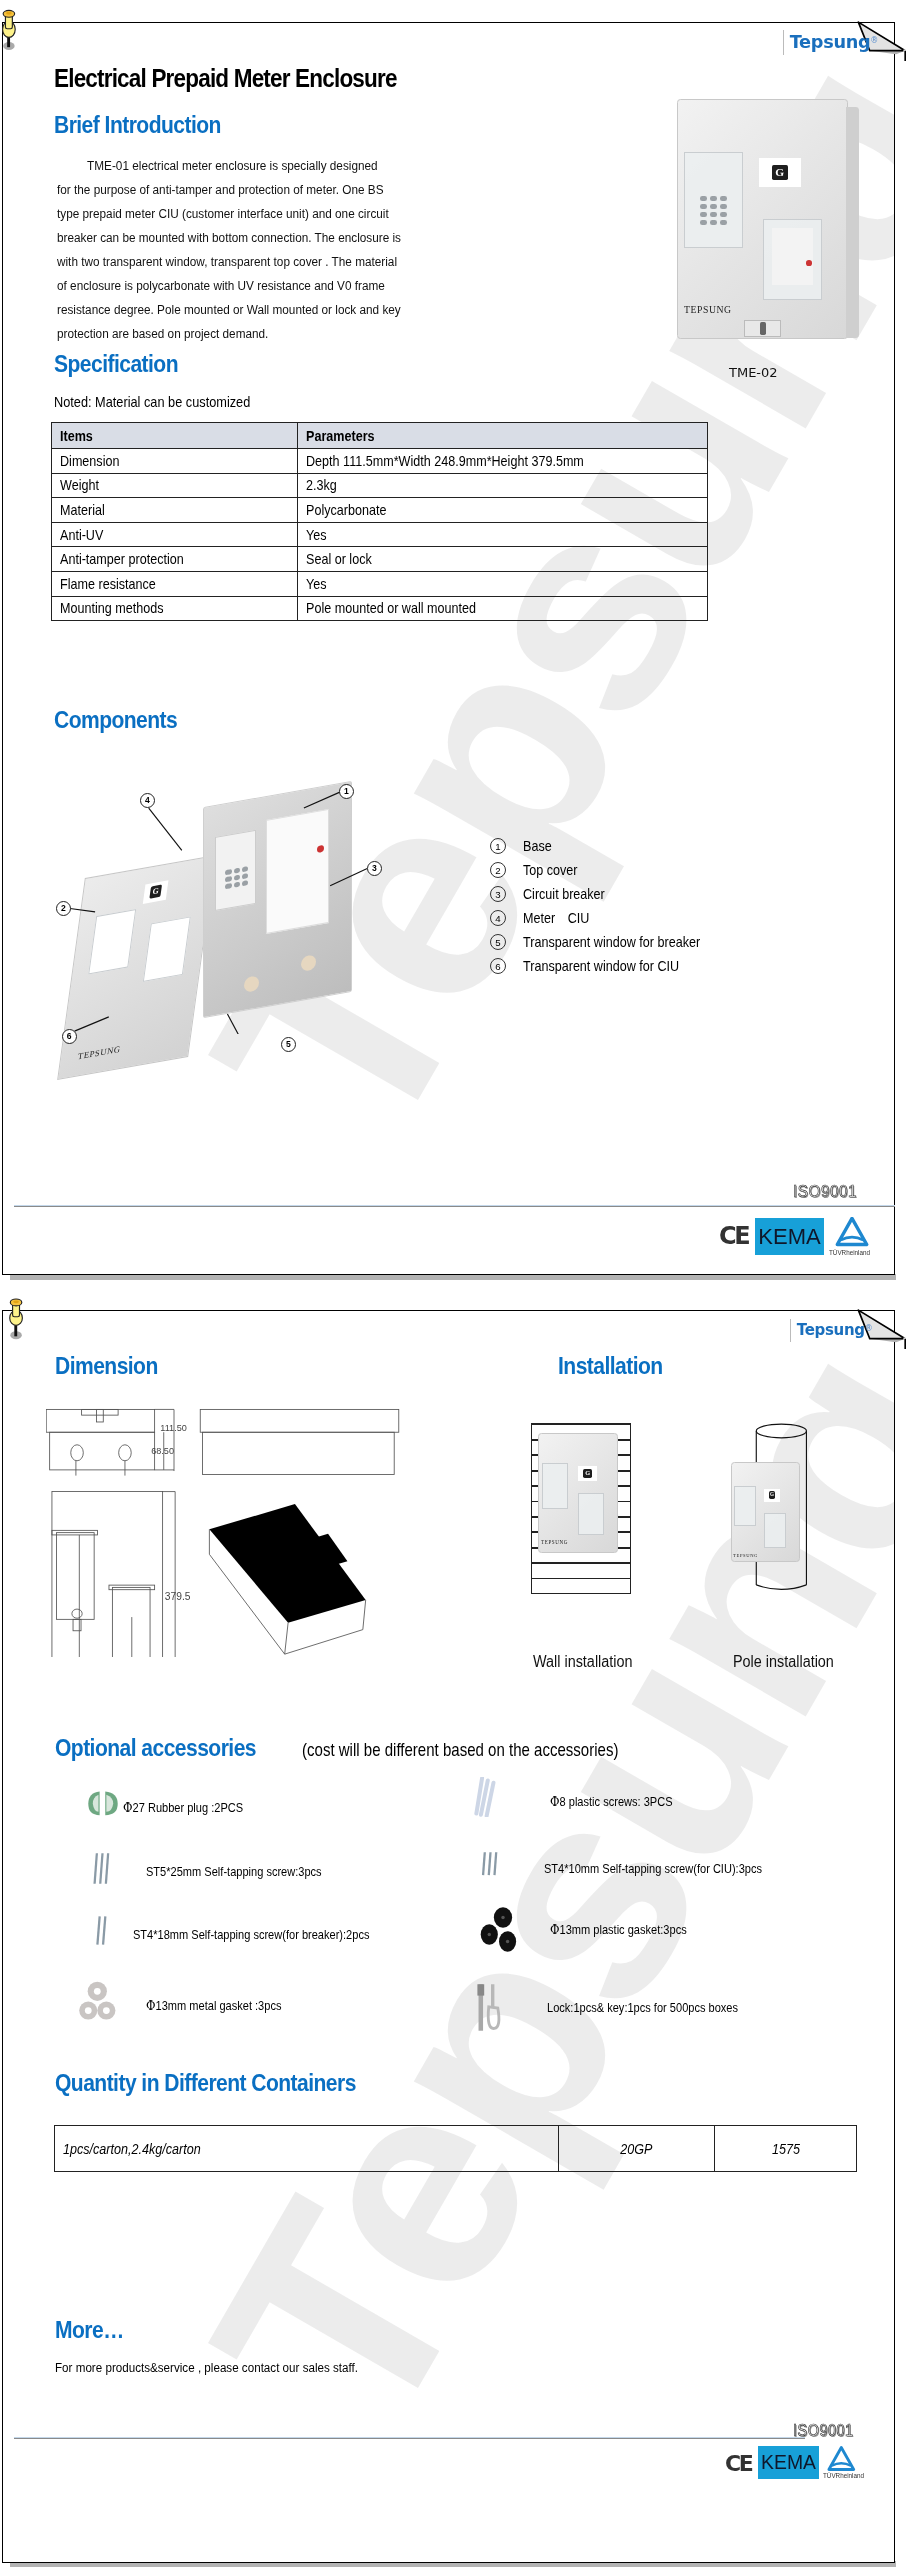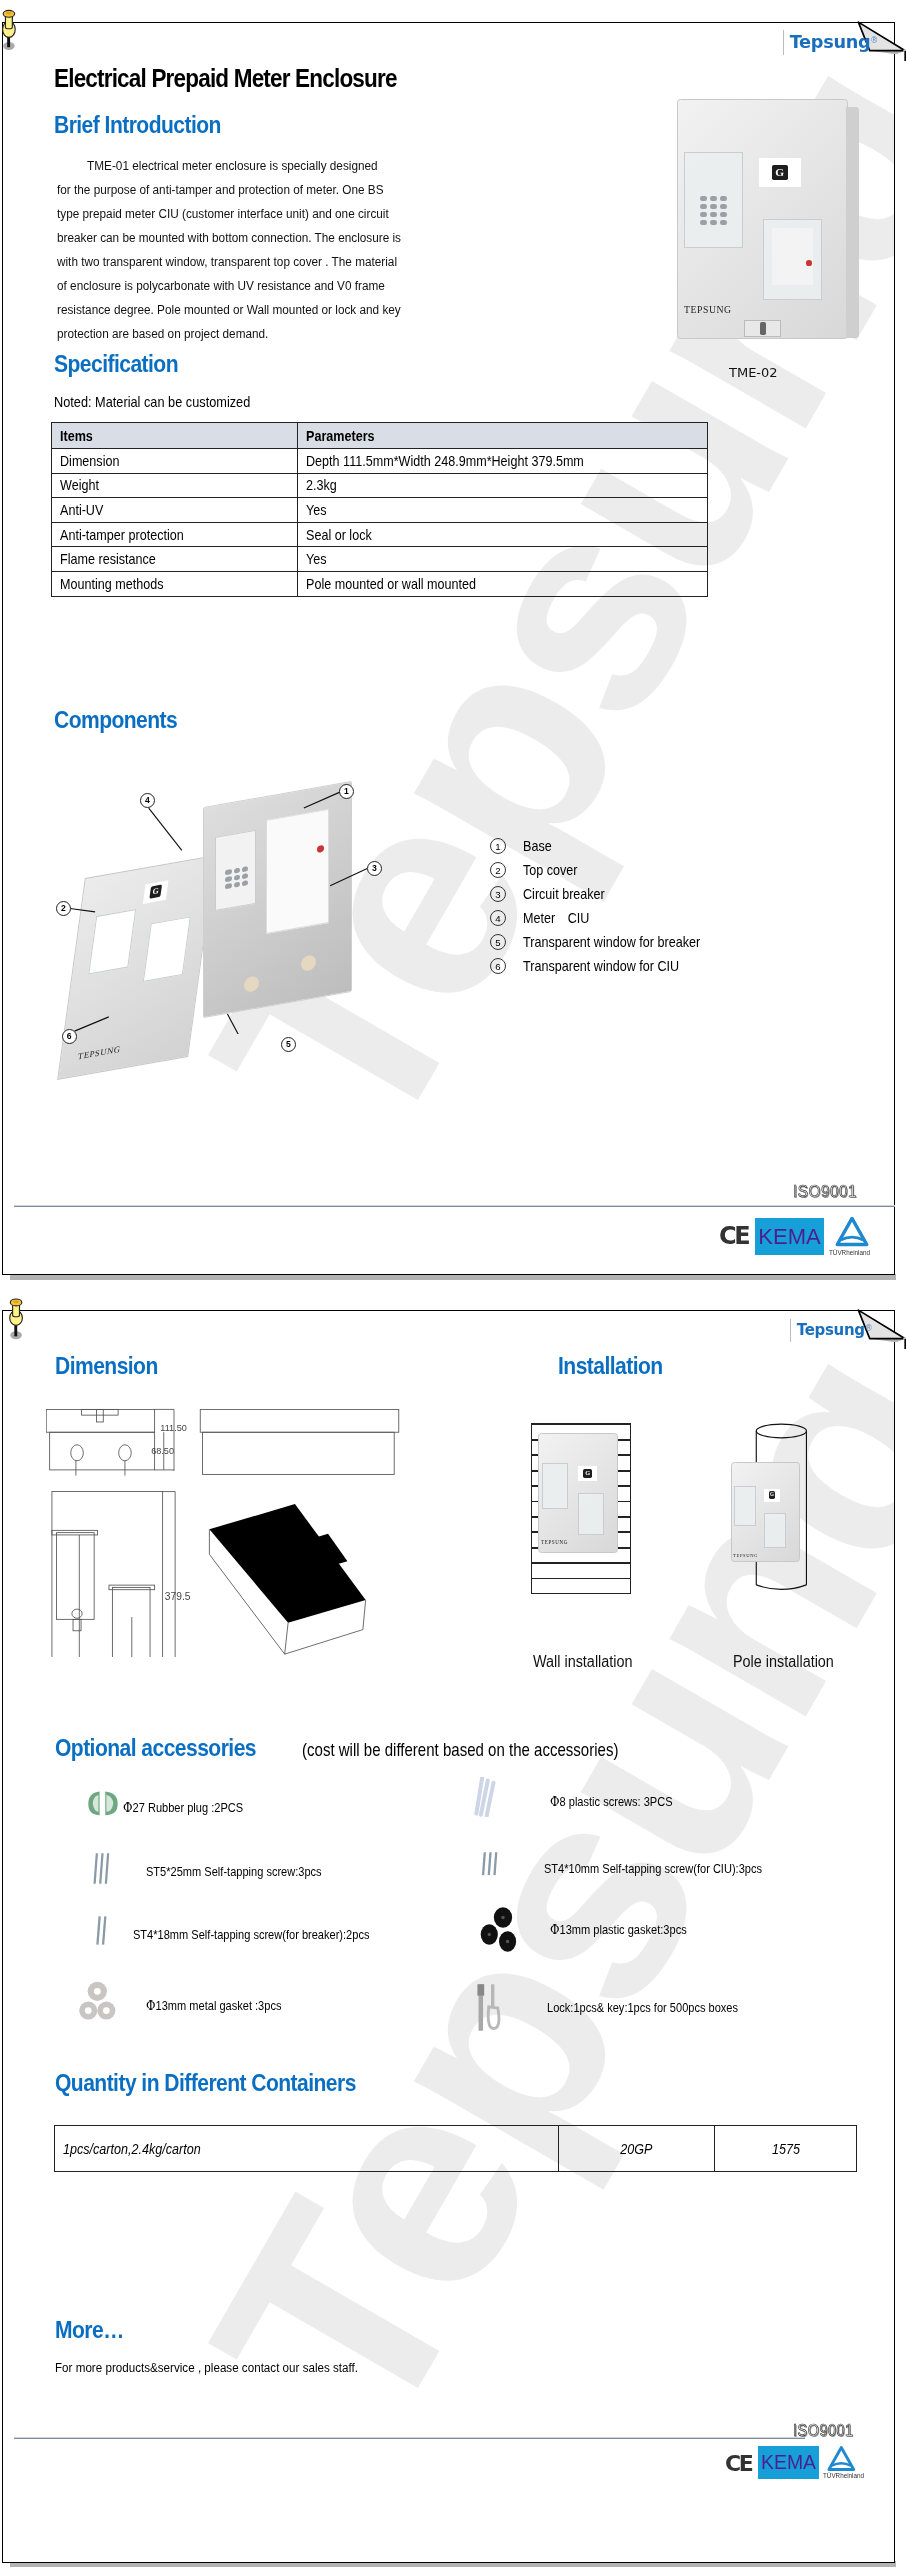--- a/index.html
+++ b/index.html
@@ -56,21 +56,21 @@
 
   .callout { position: absolute; width: 15px; height: 15px; border: 0.9px solid #222; border-radius: 50%; background: #fff; font-size: 8.6px; text-align: center; line-height: 13px; font-weight: bold; }
 
   .acc { position: absolute; font-size: 13px; white-space: nowrap; transform: scaleX(0.85); transform-origin: left center; }
   .acc .phi { font-family: "DejaVu Serif", serif; font-size: 13.7px; }
 
   .footer-line { position: absolute; height: 2.3px; border-top: 1.1px solid #c3d7ea; border-bottom: 1.1px solid #8a8a8a; }
   .iso { position: absolute; font-family: "Liberation Sans", sans-serif; font-size: 17px; color: #fff;
     -webkit-text-stroke: 0.7px #333; letter-spacing: 0.6px; text-shadow: 1.1px 1.1px 0 #9a9a9a; transform: scaleX(0.9); transform-origin: left top; }
   .ce { position: absolute; font-family: "DejaVu Sans", sans-serif; font-size: 24px; color: #333; letter-spacing: -2.3px; font-weight: bold; }
-  .kema { position: absolute; background: #17a0d8; color: #4c1d95; font-family: "Liberation Sans", sans-serif; font-size: 22px; text-align: center; }
+  .kema { position: absolute; background: #17a0d8; color: #0f172a; font-family: "Liberation Sans", sans-serif; font-size: 22px; text-align: center; }
   .tuv-text { position: absolute; font-size: 6.3px; color: #333; white-space: nowrap; }
 
   .pin { position: absolute; }
   .drawing line, .drawing rect, .drawing path, .drawing ellipse, .drawing polyline { stroke: #555; fill: none; stroke-width: 1.5; }
   .drawing text { font-family: "Liberation Sans", sans-serif; fill: #444; font-size: 16px; stroke: none; }
 </style>
 </head>
 <body>
 
 <div class="page-shadow" style="left:10.3px; top:1274px; width:886px; height:5.7px;"></div>
@@ -154,20 +154,24 @@
     <th style="width:246px;"><span class="cond">Items</span></th>
     <th><span class="cond">Parameters</span></th>
   </tr>
   <tr>
         <td><span class="cond">Dimension</span></td>
         <td><span class="cond">Depth 111.5mm*Width 248.9mm*Height 379.5mm</span></td>
       </tr>
   <tr>
         <td><span class="cond">Weight</span></td>
         <td><span class="cond">2.3kg</span></td>
+      </tr>
+  <tr>
+        <td><span class="cond">Material</span></td>
+        <td><span class="cond">Polycarbonate</span></td>
       </tr>
   <tr>
         <td><span class="cond">Anti-UV</span></td>
         <td><span class="cond">Yes</span></td>
       </tr>
   <tr>
         <td><span class="cond">Anti-tamper protection</span></td>
         <td><span class="cond">Seal or lock</span></td>
       </tr>
   <tr>

